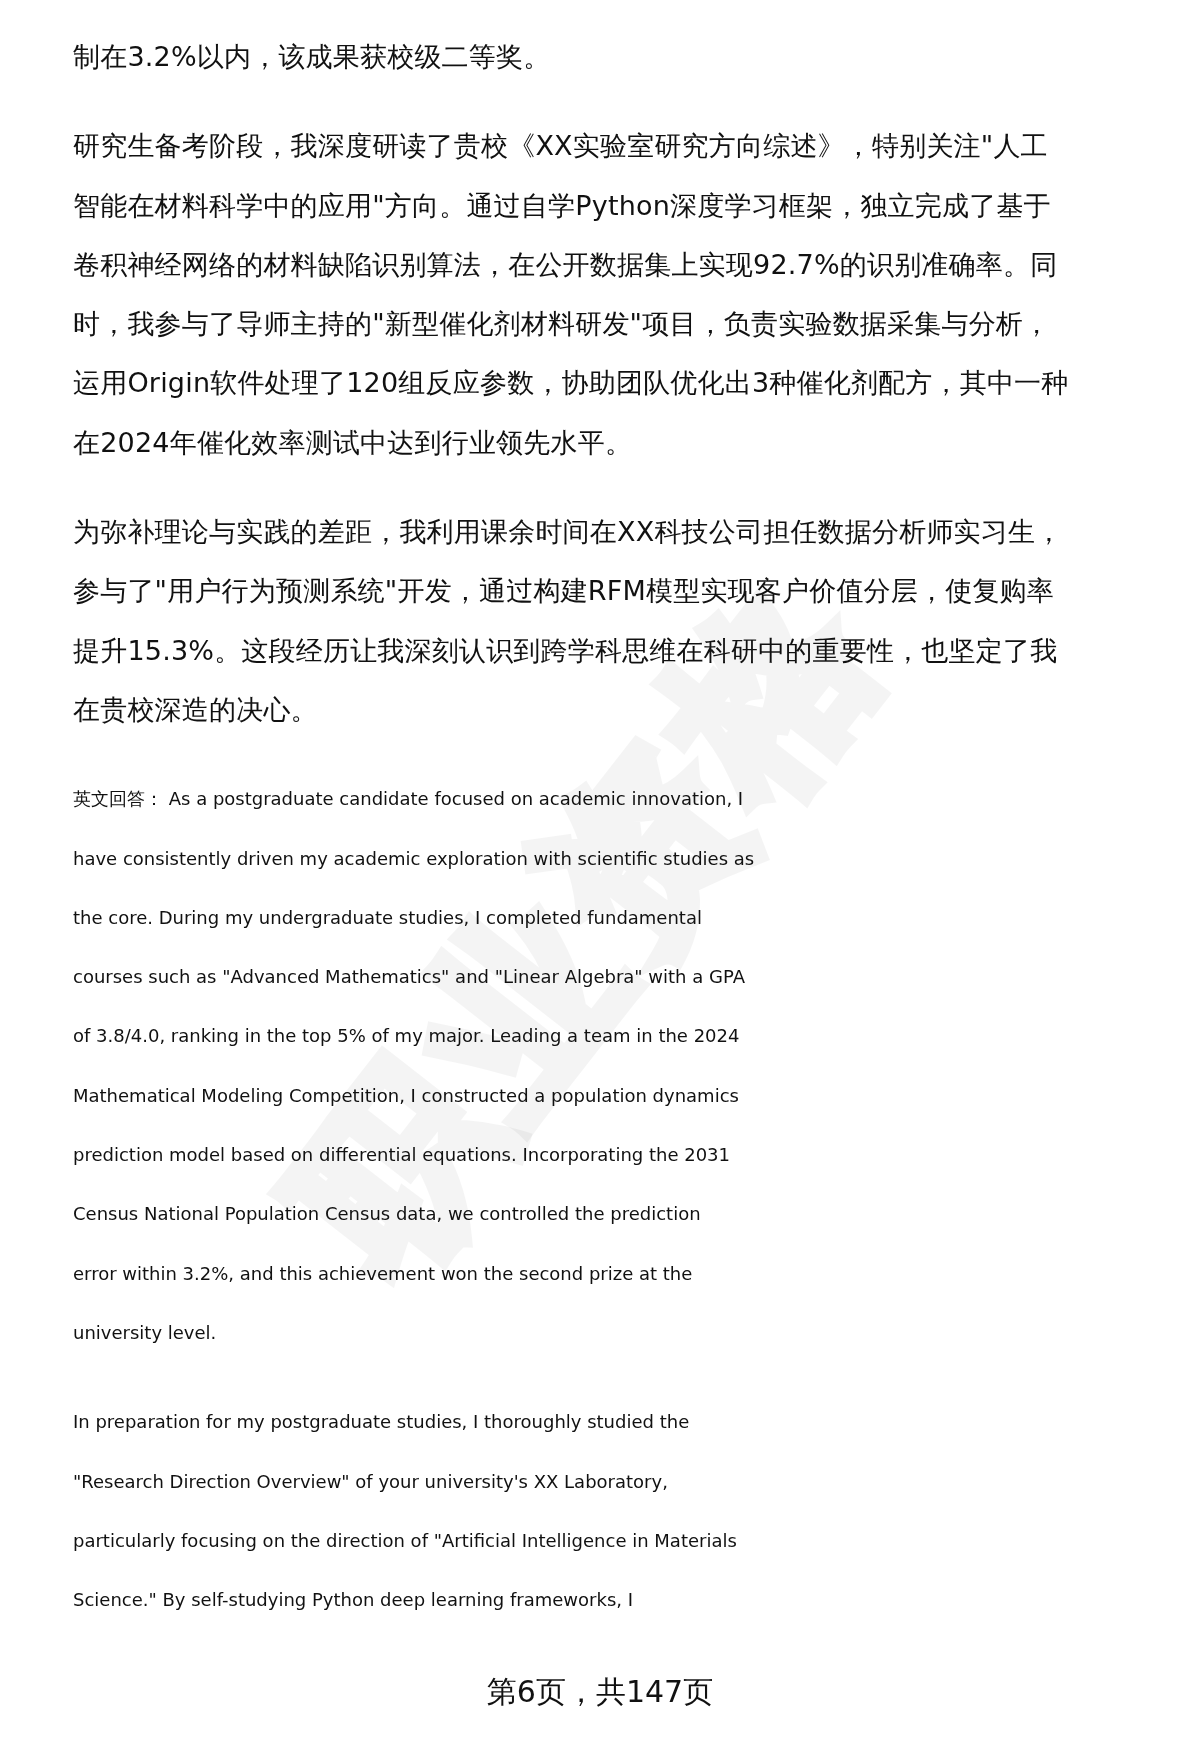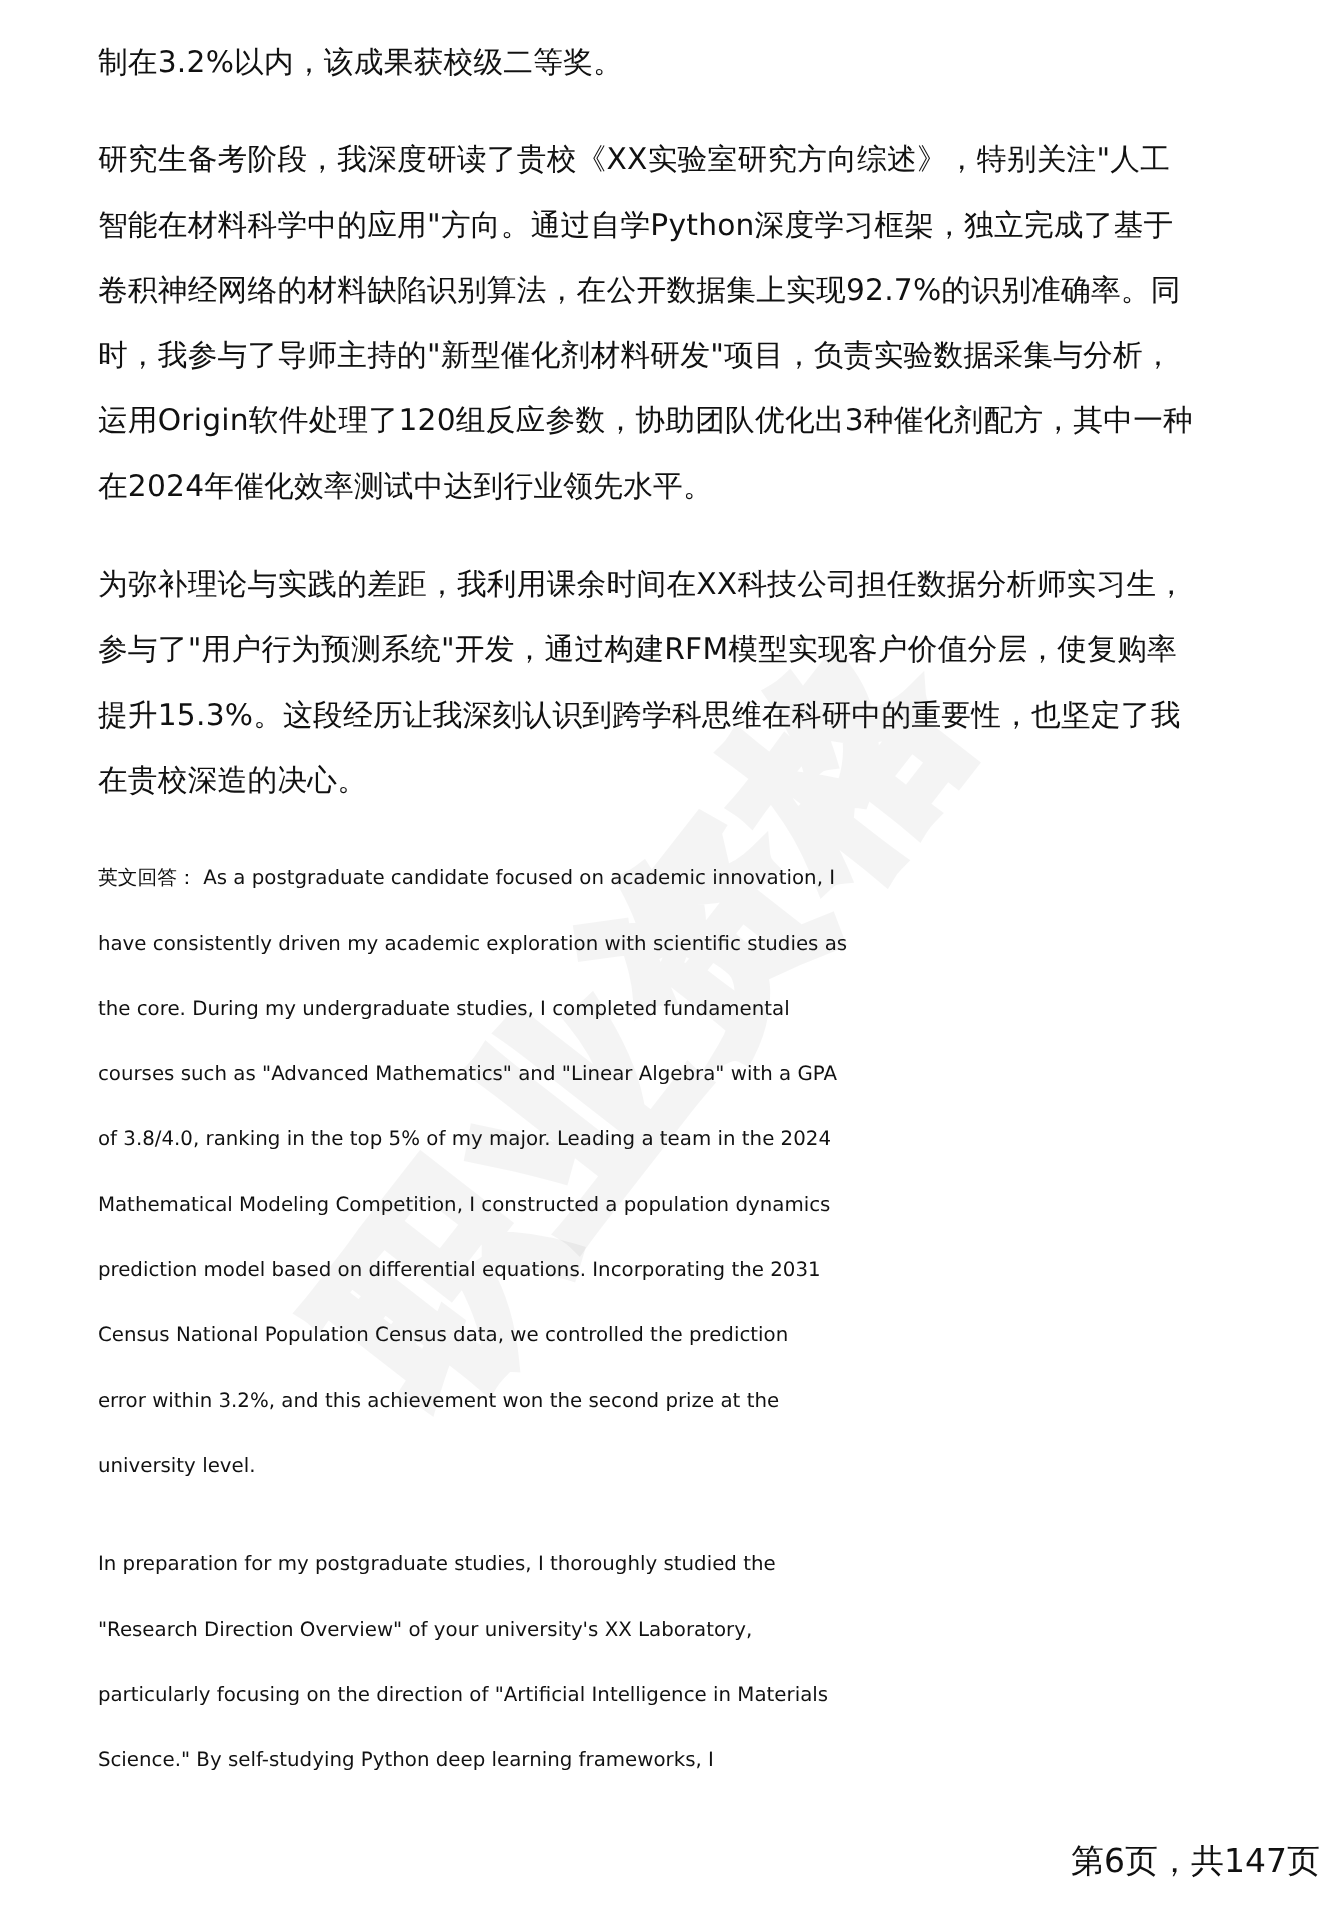--- a/index.html
+++ b/index.html
@@ -10,31 +10,31 @@
   }
   .page { position: absolute; left: 0; top: 0; width: 1200px; height: 1755px; }
   .watermark {
     position: absolute; left: 150px; top: 720px; width: 1000px;
     transform: rotate(-52deg); transform-origin: center center;
     font-size: 190px; font-weight: bold; letter-spacing: 10px;
     color: transparent; -webkit-text-stroke: 14px rgba(0,0,0,0.045);
     white-space: nowrap; pointer-events: none; user-select: none;
     font-family: "DejaVu Sans", sans-serif;
   }
-  .content { position: absolute; left: 73px; top: 27px; width: 1080px; margin-left: 16px; }
+  .content { position: absolute; left: 73px; top: 27px; width: 1080px; }
   .para {
     margin: 0; font-size: 27px; line-height: 59.3px;
     text-align: left; word-break: break-all;
   }
   .para.cn { letter-spacing: 0.2px; }
   .para.en { word-break: normal; font-size: 18px; }
   .gap { height: 30px; }
   .line { display: block; white-space: nowrap; }
   .footer {
-    position: absolute; left: 0; right: 0; top: 1672px; text-align: right;
+    position: absolute; left: 0; right: 0; top: 1672px; text-align: center;
     font-size: 30px; color: #111;
   }
 </style>
 </head>
 <body>
 
 <div class="page">
 
   <div class="watermark">职业资格</div>
 

